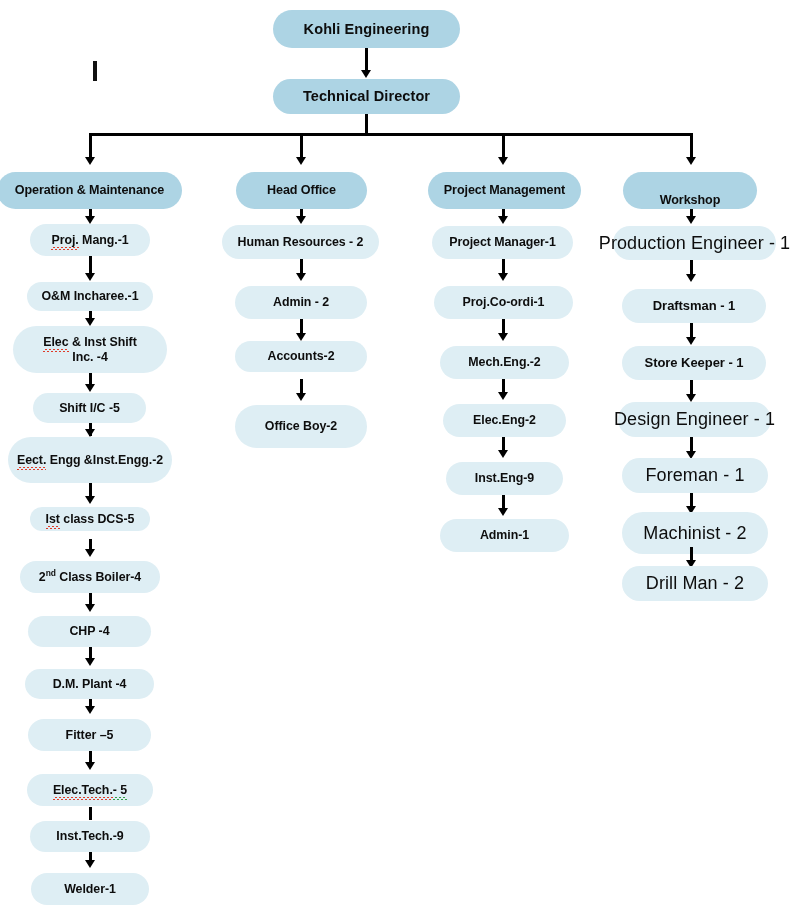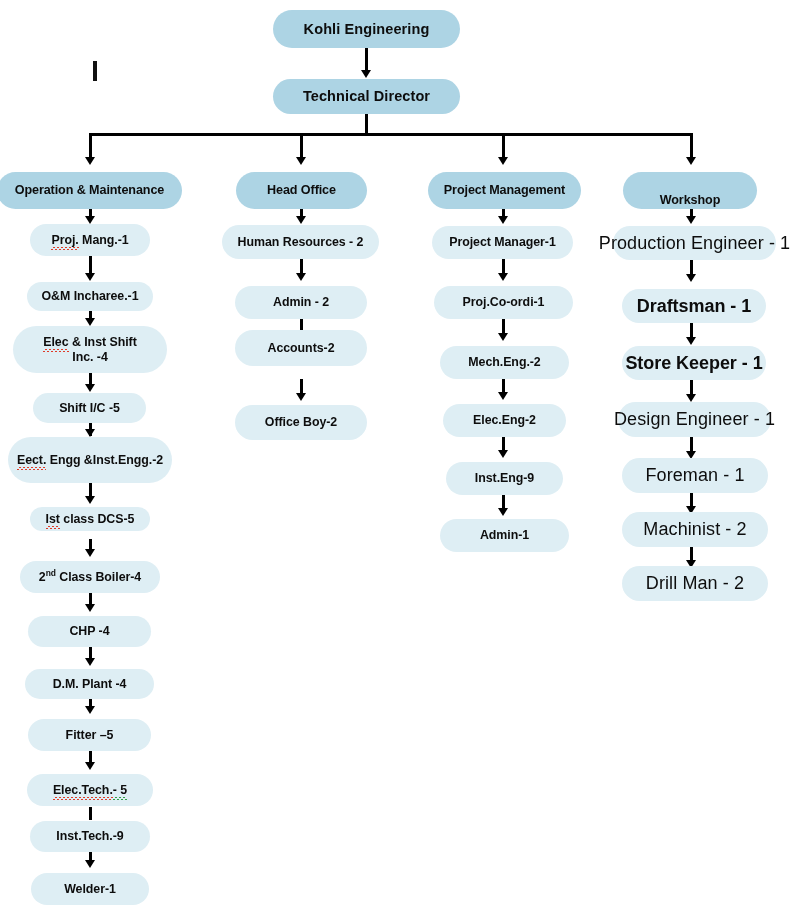--- a/index.html
+++ b/index.html
@@ -47,21 +47,21 @@
     background: #DEEEF4;
     font-weight: bold;
     font-size: 12.4px;
     letter-spacing: -.05px;
   }
   .lvl-child.light {
     font-weight: normal;
     font-size: 18px;
     letter-spacing: .1px;
   }
-  .lvl-child.small { font-size: 18px; }
+  .lvl-child.small { font-size: 13px; }
 
   sup { font-size: .68em; vertical-align: super; line-height: 0; }
 
   
   .sq-red, .sq-grn { position: relative; }
   .sq-red::after, .sq-grn::after {
     content: "";
     position: absolute;
     left: 0; right: 0; bottom: -3px;
     height: 3px;
@@ -246,28 +246,28 @@
   <div class="conn vline" style="left:300px; top:259px; height:19px;"></div>
   <div class="arrow" style="left:296px; top:273px;"></div>
 
   <div class="node lvl-child" style="left:235px; top:286px; width:132px; height:33px;">
     <span class="txt">Admin - 2</span>
   </div>
 
   <div class="conn vline" style="left:300px; top:319px; height:19px;"></div>
   <div class="arrow" style="left:296px; top:333px;"></div>
 
-  <div class="node lvl-child" style="left:235px; top:330px; width:132px; height:36px;">
+  <div class="node lvl-child" style="left:235px; top:341px; width:132px; height:31px;">
     <span class="txt">Accounts-2</span>
   </div>
 
   <div class="conn vline" style="left:300px; top:379px; height:19px;"></div>
   <div class="arrow" style="left:296px; top:393px;"></div>
 
-  <div class="node lvl-child" style="left:235px; top:405px; width:132px; height:35px;">
+  <div class="node lvl-child" style="left:235px; top:405px; width:132px; height:43px;">
     <span class="txt">Office Boy-2</span>
   </div>
 
   <div class="conn vline" style="left:502px; top:209px; height:11px;"></div>
   <div class="arrow" style="left:498px; top:216px;"></div>
 
   <div class="node lvl-child" style="left:432px; top:226px; width:141px; height:33px;">
     <span class="txt">Project Manager-1</span>
   </div>
 
@@ -337,21 +337,21 @@
   <div class="conn vline" style="left:690px; top:437px; height:19px;"></div>
   <div class="arrow" style="left:686px; top:451px;"></div>
 
   <div class="node lvl-child light" style="left:622px; top:458px; width:146px; height:35px;">
     <span class="txt">Foreman - 1</span>
   </div>
 
   <div class="conn vline" style="left:690px; top:493px; height:18px;"></div>
   <div class="arrow" style="left:686px; top:506px;"></div>
 
-  <div class="node lvl-child light" style="left:622px; top:512px; width:146px; height:35px;">
+  <div class="node lvl-child light" style="left:622px; top:512px; width:146px; height:42px;">
     <span class="txt">Machinist - 2</span>
   </div>
 
   <div class="conn vline" style="left:690px; top:547px; height:18px;"></div>
   <div class="arrow" style="left:686px; top:560px;"></div>
 
   <div class="node lvl-child light" style="left:622px; top:566px; width:146px; height:35px;">
     <span class="txt">Drill Man - 2</span>
   </div>
 

